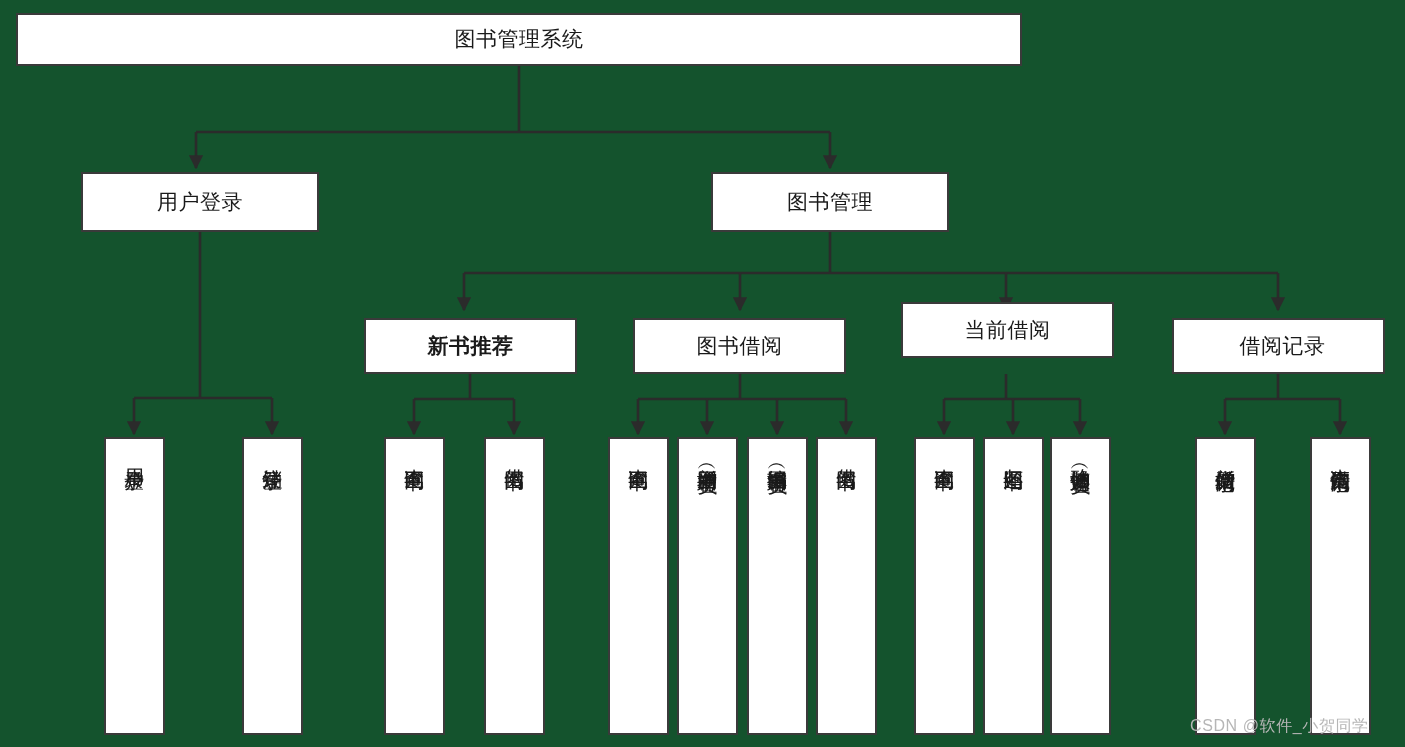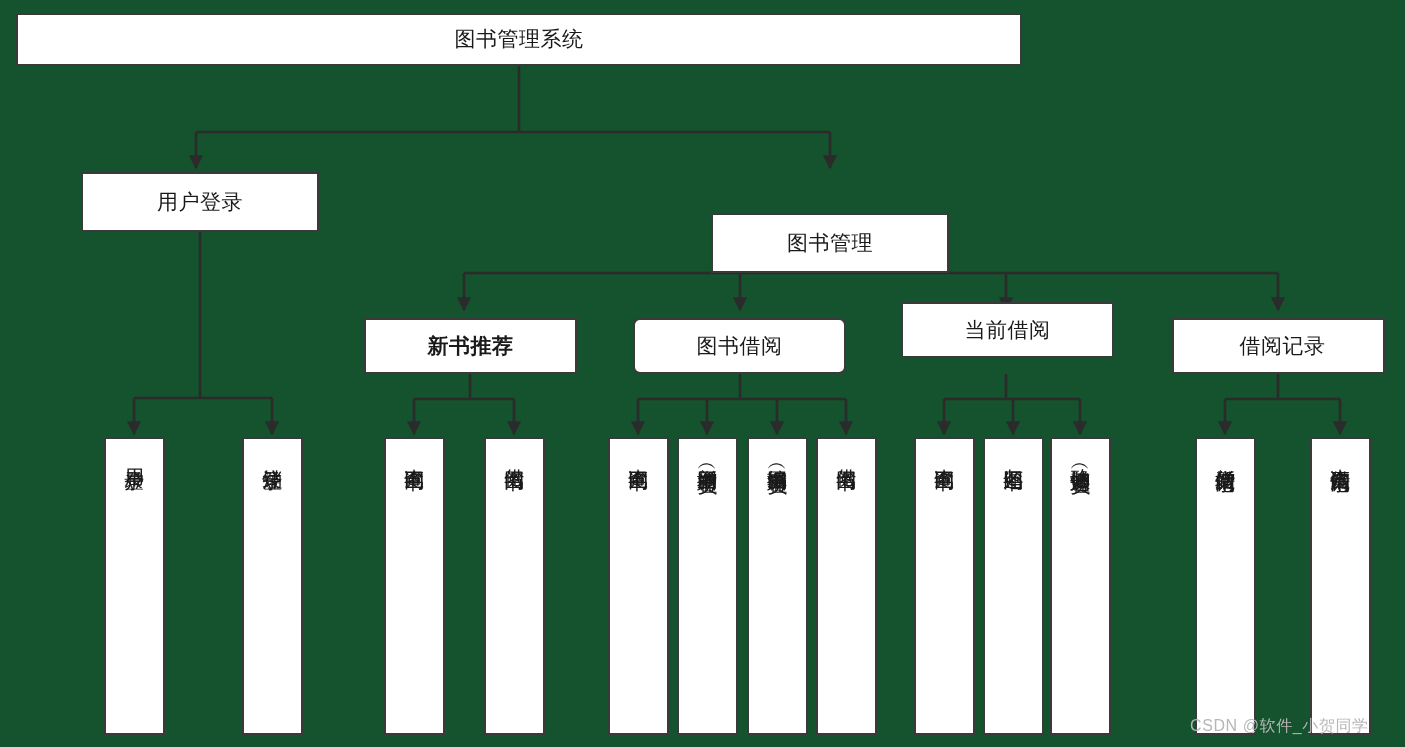--- a/index.html
+++ b/index.html
@@ -130,29 +130,29 @@
   </svg>
 
   <div class="node root" style="left:16px; top:13px; width:1006px; height:53px;">
     <span class="node-label">图书管理系统</span>
   </div>
 
   <div class="node branch" style="left:81px; top:172px; width:238px; height:60px;">
     <span class="node-label">用户登录</span>
   </div>
 
-  <div class="node branch" style="left:711px; top:172px; width:238px; height:60px;margin-top:41px;">
+  <div class="node branch" style="left:711px; top:172px; width:238px; height:60px;">
     <span class="node-label">图书管理</span>
   </div>
 
   <div class="node group" style="left:364px; top:318px; width:213px; height:56px;font-weight:bold;">
     <span class="node-label">新书推荐</span>
   </div>
 
-  <div class="node group" style="left:633px; top:318px; width:213px; height:56px;border-radius:7px;">
+  <div class="node group" style="left:633px; top:318px; width:213px; height:56px;">
     <span class="node-label">图书借阅</span>
   </div>
 
   <div class="node group" style="left:901px; top:302px; width:213px; height:56px;">
     <span class="node-label">当前借阅</span>
   </div>
 
   <div class="node group" style="left:1172px; top:318px; width:213px; height:56px;padding-left:8px;">
     <span class="node-label">借阅记录</span>
   </div>

